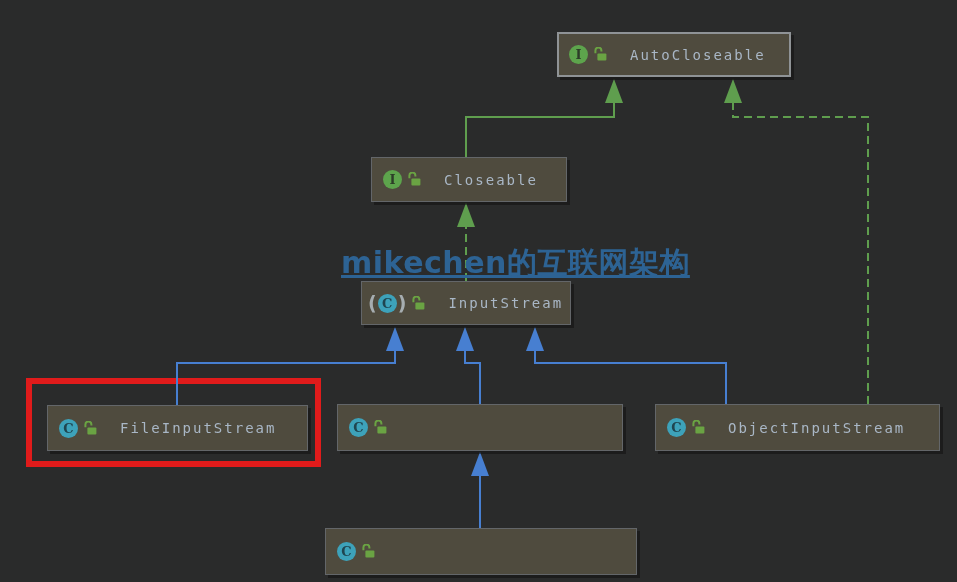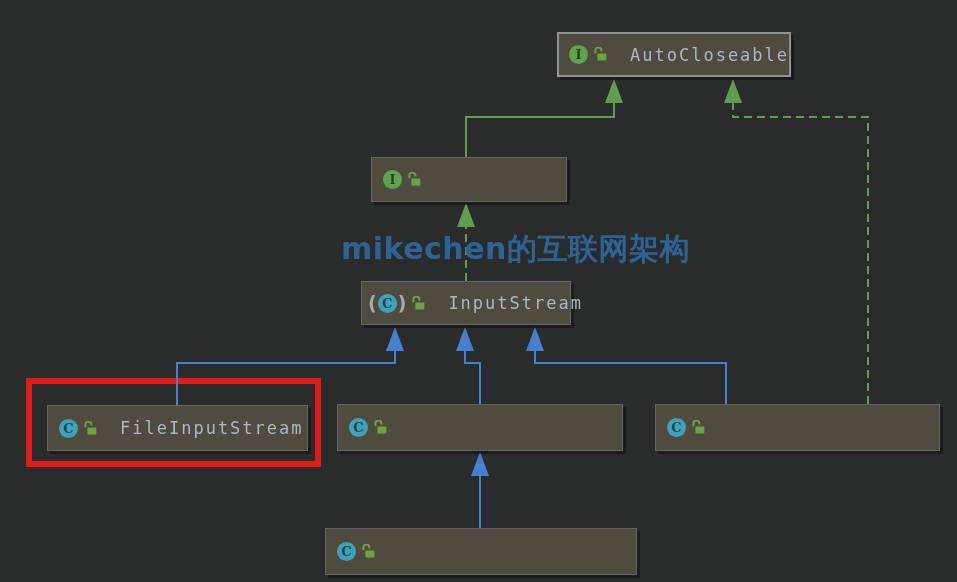--- a/index.html
+++ b/index.html
@@ -10,21 +10,21 @@
   }
   .edges{position:absolute;left:0;top:0;z-index:2;}
   .node{
     position:absolute;z-index:3;box-sizing:border-box;
     background:#4f4b3e;border:1px solid #636669;
     box-shadow:3px 3px 0 rgba(0,0,0,.33);
     display:flex;align-items:center;padding-left:11px;
   }
   .node.selected{border:2px solid #8f9396;padding-left:10px;}
   .node .label{
-    margin-left:22px;color:#a9b7c6;font-size:17px;letter-spacing:2px;white-space:nowrap;
+    margin-left:22px;color:#a9b7c6;font-size:14px;letter-spacing:2px;white-space:nowrap;
   }
   .circle-ico{
     width:19px;height:19px;border-radius:50%;flex:0 0 auto;
     display:flex;align-items:center;justify-content:center;
     font-family:"DejaVu Serif","Liberation Serif",serif;
     font-weight:bold;font-size:13px;line-height:1;
   }
   .iface{background:#5da44c;color:#2c3d28;}
   .clazz{background:#3da2ba;color:#1f4550;}
   .paren{
@@ -83,20 +83,21 @@
     </svg>
     <span class="label">AutoCloseable</span>
   </div>
 
   <div class="node" style="left:371px;top:157px;width:196px;height:45px;">
     <span class="circle-ico iface">I</span>
     <svg class="lock" width="14" height="15" viewBox="0 0 14 15">
       <path d="M3 7 V4.4 a3 3 0 0 1 6 0 V5.2" fill="none" stroke="#6aa343" stroke-width="2" transform="translate(-1.6,-0.8)"></path>
       <rect x="3.4" y="6.6" width="9" height="7" rx="1" fill="#6aa343"></rect>
     </svg>
+    <span class="label">Closeable</span>
   </div>
 
   <div class="node" style="left:361px;top:281px;width:210px;height:44px;">
     <span class="paren open">(</span>
     <span class="circle-ico clazz">C</span>
     <span class="paren close">)</span>
     <svg class="lock" width="14" height="15" viewBox="0 0 14 15">
       <path d="M3 7 V4.4 a3 3 0 0 1 6 0 V5.2" fill="none" stroke="#6aa343" stroke-width="2" transform="translate(-1.6,-0.8)"></path>
       <rect x="3.4" y="6.6" width="9" height="7" rx="1" fill="#6aa343"></rect>
     </svg>
@@ -119,25 +120,26 @@
       <rect x="3.4" y="6.6" width="9" height="7" rx="1" fill="#6aa343"></rect>
     </svg>
   </div>
 
   <div class="node" style="left:655px;top:404px;width:285px;height:47px;">
     <span class="circle-ico clazz">C</span>
     <svg class="lock" width="14" height="15" viewBox="0 0 14 15">
       <path d="M3 7 V4.4 a3 3 0 0 1 6 0 V5.2" fill="none" stroke="#6aa343" stroke-width="2" transform="translate(-1.6,-0.8)"></path>
       <rect x="3.4" y="6.6" width="9" height="7" rx="1" fill="#6aa343"></rect>
     </svg>
+    <span class="label">ObjectInputStream</span>
   </div>
 
   <div class="node" style="left:325px;top:528px;width:312px;height:47px;">
     <span class="circle-ico clazz">C</span>
     <svg class="lock" width="14" height="15" viewBox="0 0 14 15">
       <path d="M3 7 V4.4 a3 3 0 0 1 6 0 V5.2" fill="none" stroke="#6aa343" stroke-width="2" transform="translate(-1.6,-0.8)"></path>
       <rect x="3.4" y="6.6" width="9" height="7" rx="1" fill="#6aa343"></rect>
     </svg>
   </div>
 
-  <div class="watermark" style="left:341px;top:229px;">mikechen的互联网架构</div>
+  <div class="watermark" style="left:341px;top:243px;text-decoration:underline;">mikechen的互联网架构</div>
 
 </div>
 
 </body></html>

